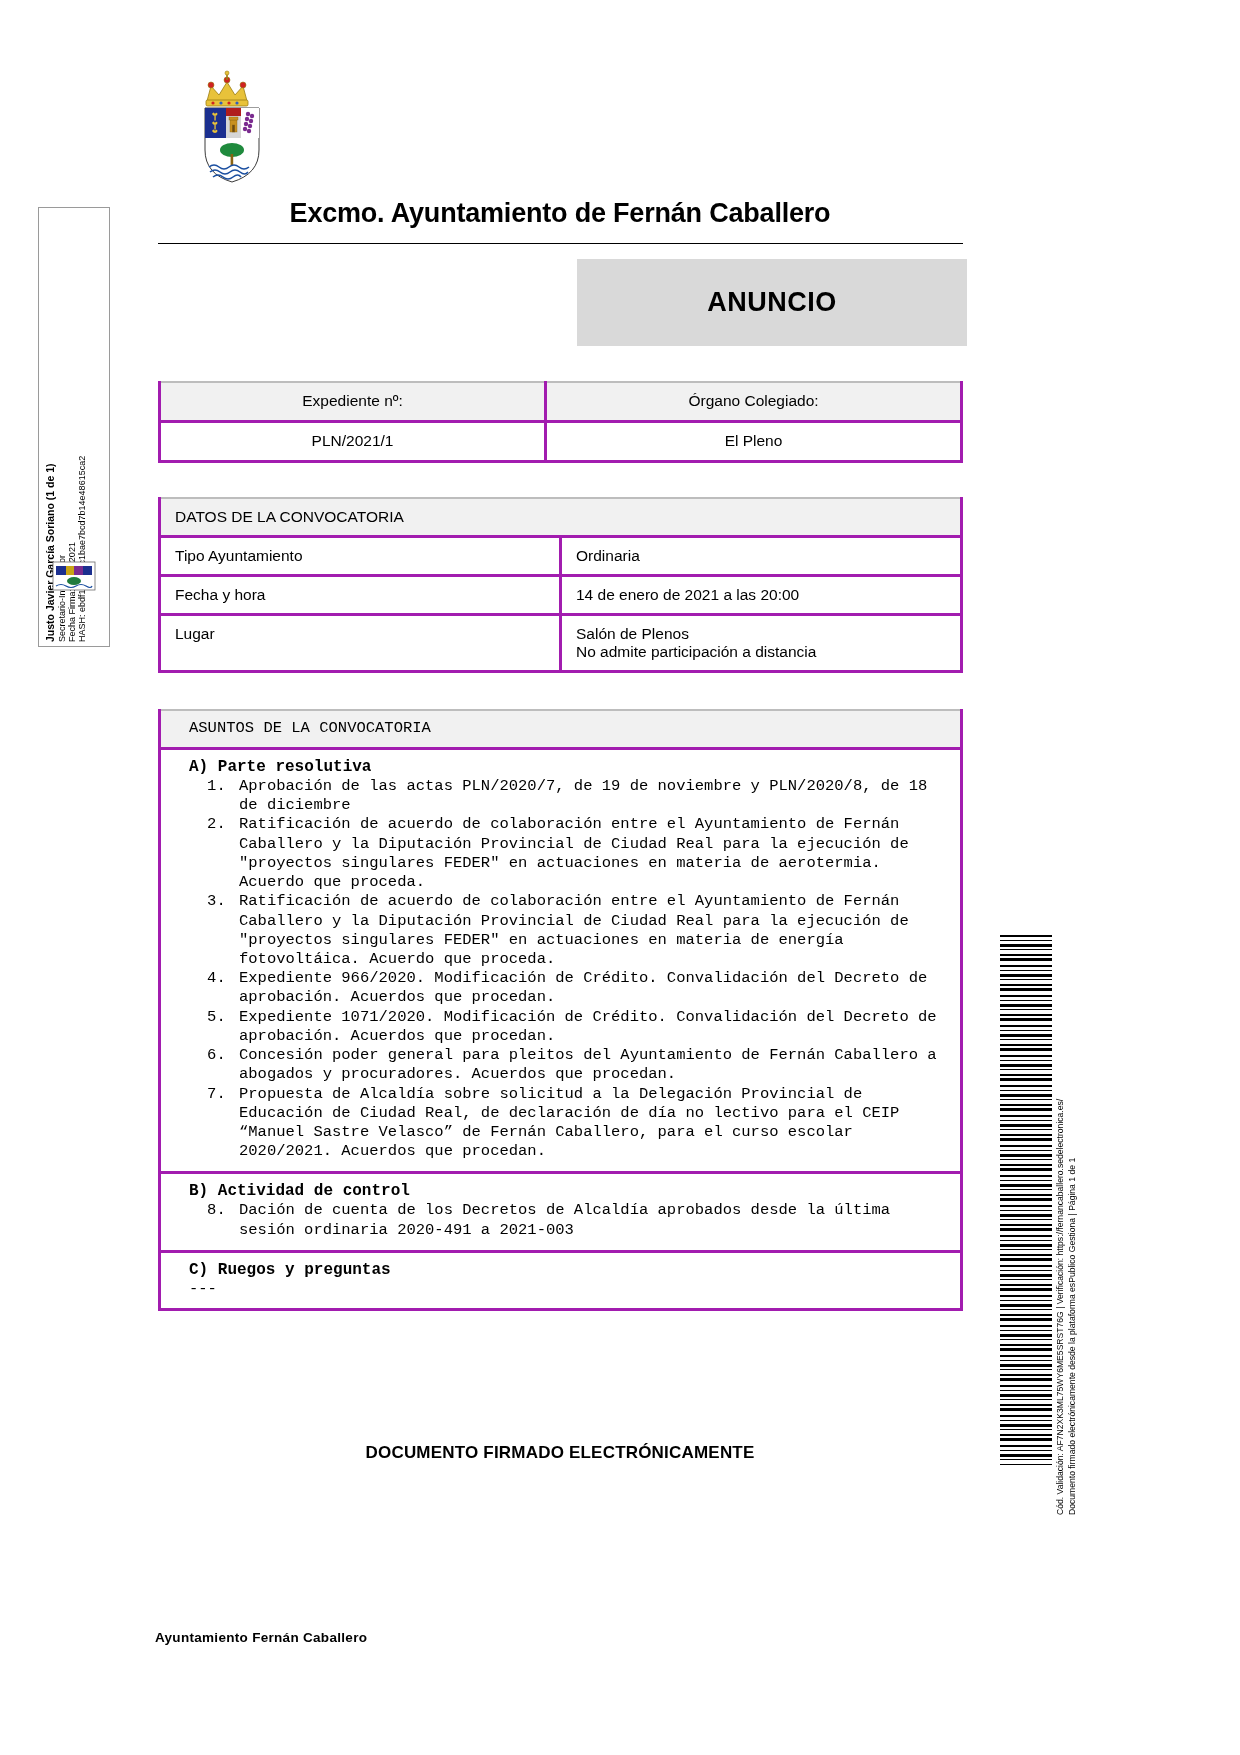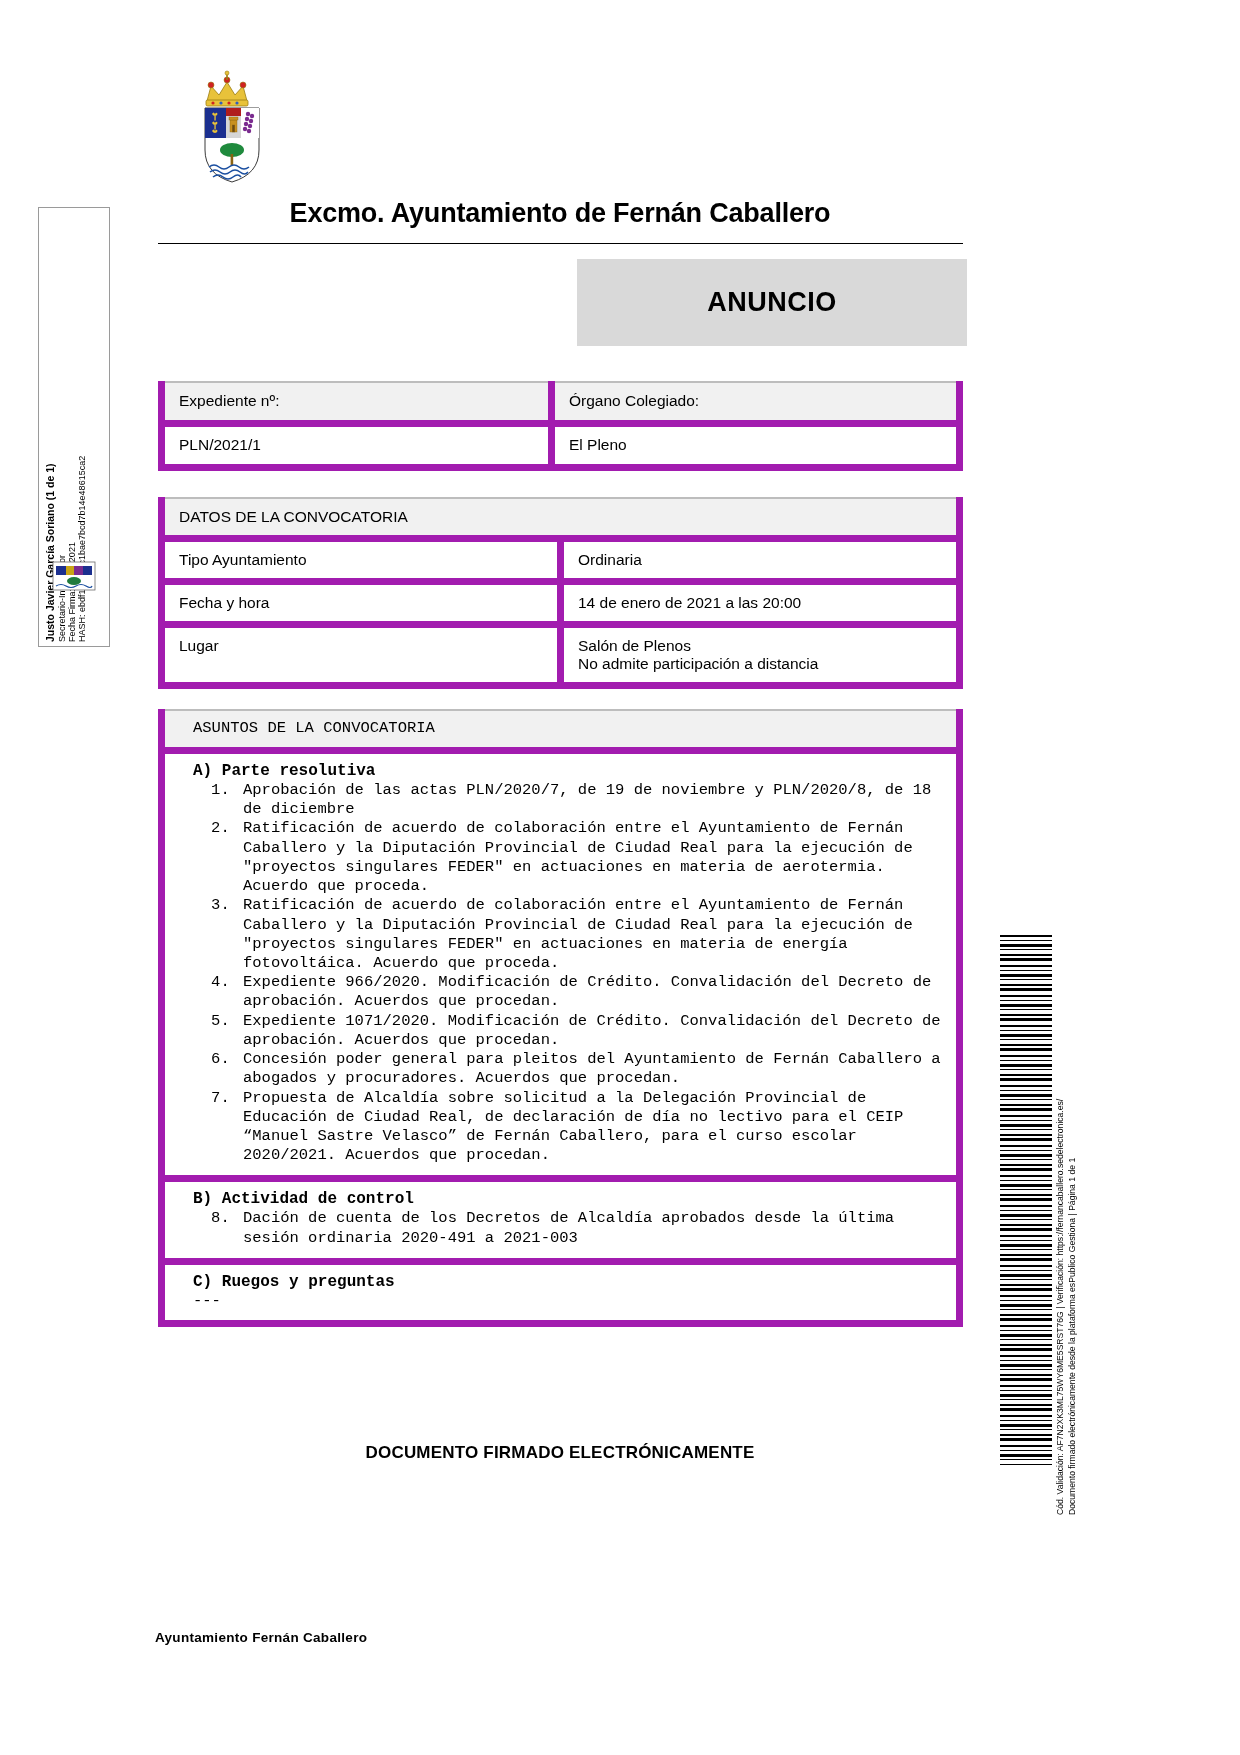--- a/index.html
+++ b/index.html
@@ -81,21 +81,21 @@
 
   
   table.doc{
     border-collapse:collapse;
     width:805px;
     table-layout:fixed;
     position:absolute;
     left:3px;
   }
   table.doc td, table.doc th{
-    border:7px solid #a21caf;
+    border:3px solid #a21caf;
     padding:9px 14px;
     font-size:15.5px;
     vertical-align:top;
     text-align:left;
     font-weight:normal;
   }
   .hdr-cell{
     background:#f1f1f1;
     font-weight:bold;
     border-top:2px solid #bdbdbd !important;
@@ -104,21 +104,21 @@
     background:#f1f1f1;
     font-weight:bold;
     text-align:center;
     border-top:2px solid #bdbdbd !important;
     font-size:15.5px;
   }
   .lbl{ font-weight:bold; }
   .bot-edge td{ border-bottom:2px solid #bdbdbd; }
 
   #tbl-expediente{ top:381px; }
-  #tbl-expediente td{ height:19px; }
+  #tbl-expediente td{ height:19px;text-align:center; }
   #tbl-convocatoria{ top:497px; }
 
   
   #tbl-asuntos{ top:709px; }
   #tbl-asuntos td{ padding:8px 14px 10px 28px;font-family:Liberation Mono, monospace; }
   .sec-head{ font-weight:bold; font-size:16px; margin:0 0 1px 0; }
   ol.agenda{
     margin:0 0 0 0;
     padding-left:46px;
     font-size:15.5px;

